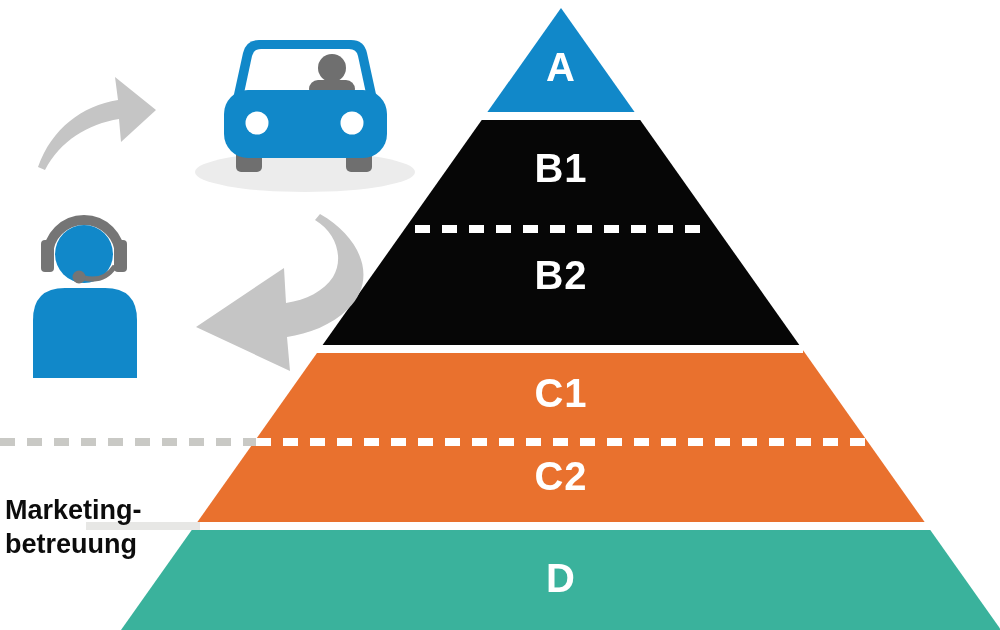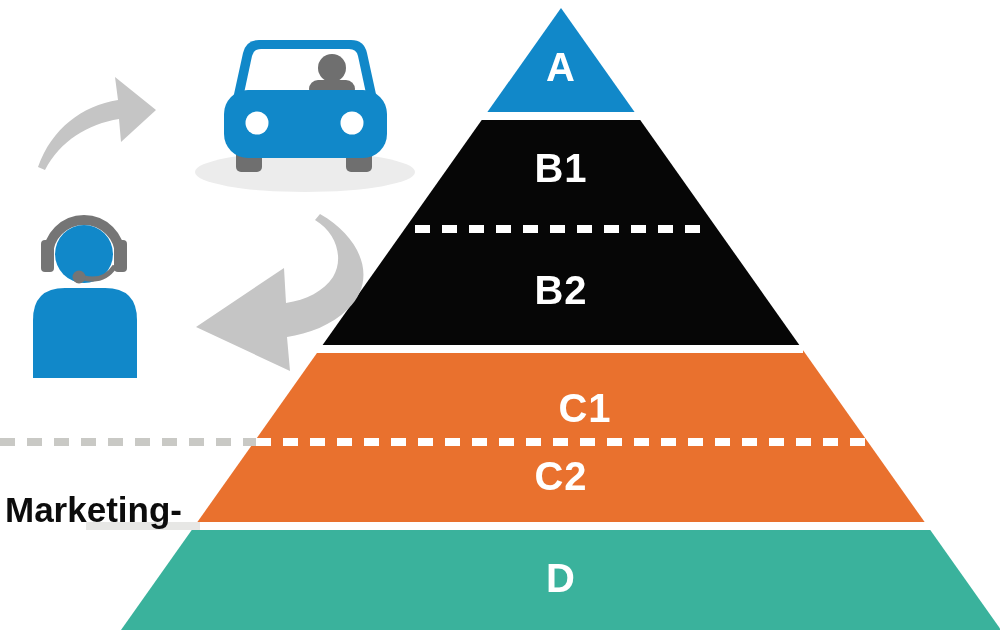--- a/index.html
+++ b/index.html
@@ -36,29 +36,29 @@
   .sep-solid-3w{left:200px;top:522px;width:747px;background:var(--white);}
 
   
   .lvl{
     position:absolute;left:561px;transform:translateX(-50%);
     color:var(--label_text);font-weight:bold;font-size:40px;line-height:40px;
     letter-spacing:1px;white-space:nowrap;
   }
   .lvl-a{top:47px;}
   .lvl-b1{top:148px;}
-  .lvl-b2{top:270px;}
-  .lvl-c1{top:388px;margin-left:24px;}
+  .lvl-b2{top:255px;}
+  .lvl-c1{top:373px;}
   .lvl-c2{top:456px;}
   .lvl-d{top:558px;}
 
   
   .marketing{
     position:absolute;left:5px;top:493px;
-    color:var(--annotation_text);font-weight:bold;font-size:35px;line-height:34px;
+    color:var(--annotation_text);font-weight:bold;font-size:27px;line-height:34px;
   }
 
   .icons{position:absolute;left:0;top:0;}
 </style>
 </head>
 <body>
 
 <div class="canvas">
 
   <div class="pyramid">
@@ -78,20 +78,21 @@
 
   <div class="lvl lvl-a">A</div>
   <div class="lvl lvl-b1">B1</div>
   <div class="lvl lvl-b2">B2</div>
   <div class="lvl lvl-c1">C1</div>
   <div class="lvl lvl-c2">C2</div>
   <div class="lvl lvl-d">D</div>
 
   <div class="marketing">
     <div>Marketing-</div>
+    <div>betreuung</div>
   </div>
 
   <svg class="icons" width="1000" height="630" viewBox="0 0 1000 630">
 
     <g>
       <path d="M 38 167 C 52 128 82 106 118 100 L 115 77 L 156 110 L 121 142 L 119 119 C 88 124 60 141 45 170 Z" style="fill:var(--arrow_gray)"></path>
     </g>
 
     <g>
       <ellipse cx="305" cy="172" rx="110" ry="20" style="fill:var(--shadow_gray)"></ellipse>

